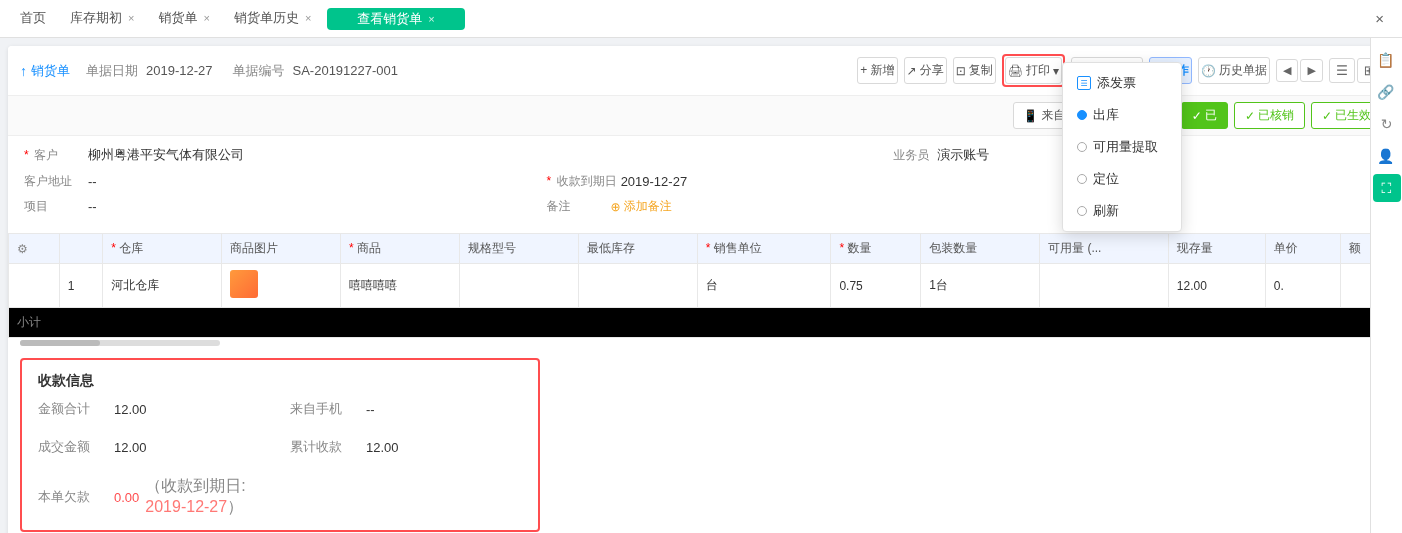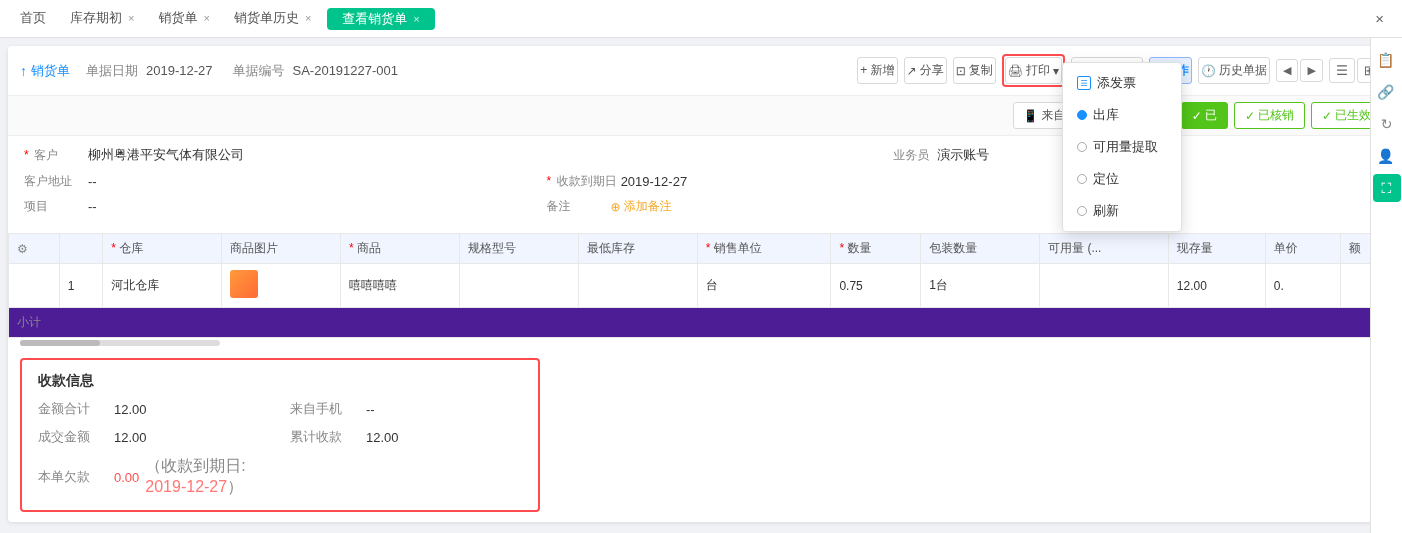--- a/index.html
+++ b/index.html
@@ -9,21 +9,21 @@
     .tab-bar {
       display: flex; align-items: center; background: #fff; border-bottom: 1px solid #e0e0e0;
       padding: 0 8px; height: 38px; position: relative;
     }
     .tab-item {
       display: flex; align-items: center; padding: 0 12px; height: 22px;
       cursor: pointer; border-bottom: 2px solid transparent; color: #555; white-space: nowrap;
       font-size: 13px;
     }
     .tab-item .tab-close { margin-left: 6px; color: #999; font-size: 11px; cursor: pointer; }
-    .tab-item-highlight { background: #00c48c; color: #fff !important; border-radius: 4px; padding: 0 15px; margin-left: 4px; border-bottom: none !important; }
+    .tab-item-highlight { background: #00c48c; color: #fff !important; border-radius: 4px; padding: 0 30px; margin-left: 4px; border-bottom: none !important; }
     .tab-item-highlight .tab-close { color: rgba(255,255,255,0.8); }
     .tab-spacer { flex: 1; }
     .tab-close-all { margin-left: auto; padding: 0 10px; color: #666; cursor: pointer; font-size: 15px; }
 
     
     .main-area { background: #fff; margin: 8px; border-radius: 4px; box-shadow: 0 1px 4px rgba(0,0,0,0.1); overflow: hidden; }
 
     
     .doc-header {
       display: flex; align-items: center; padding: 8px 12px; border-bottom: 1px solid #eee;
@@ -68,31 +68,31 @@
 
     
     .table-area { margin: 0; overflow-x: auto; }
     .data-table { width: 100%; border-collapse: collapse; font-size: 12px; }
     .data-table th {
       background: #f0f5ff; border: 1px solid #e8e8e8; padding: 6px 8px; text-align: left;
       color: #555; font-weight: 500; white-space: nowrap;
     }
     .data-table th.required::before { content: "* "; color: #f00; }
     .data-table td { border: 1px solid #e8e8e8; padding: 6px 8px; color: #333; white-space: nowrap; }
-    .data-table tr.subtotal td { background: #4c1d95; font-weight: 500; color: #888; }
+    .data-table tr.subtotal td { background: #000000; font-weight: 500; color: #888; }
     .settings-icon { color: #888; cursor: pointer; }
     .product-thumbnail { width: 28px; height: 28px; background: linear-gradient(135deg, #ff9a3c, #ff6b35); border-radius: 3px; display: inline-block; }
 
     
     .summary-panel {
       margin: 10px 12px; border: 2px solid #ff4d4f; border-radius: 4px; padding: 12px 16px;
       background: #fff; max-width: 520px;
     }
     .summary-title { font-size: 14px; font-weight: bold; color: #333; margin-bottom: 10px; }
-    .summary-grid { display: grid; grid-template-columns: 1fr 1fr; gap: 10px 20px; }
+    .summary-grid { display: grid; grid-template-columns: 1fr 1fr; gap: 20px 20px; }
     .summary-item { display: flex; align-items: center; gap: 6px; font-size: 13px; }
     .summary-label { color: #888; min-width: 70px; }
     .summary-value { color: #333; }
     .summary-value-red { color: #ff4d4f; }
     .summary-hint { color: #888; font-size: 16px; }
 
     
     .dropdown-overlay {
       position: absolute; top: 62px; right: 220px; background: #fff;
       border: 1px solid #e0e0e0; border-radius: 4px; box-shadow: 0 4px 16px rgba(0,0,0,0.15);

